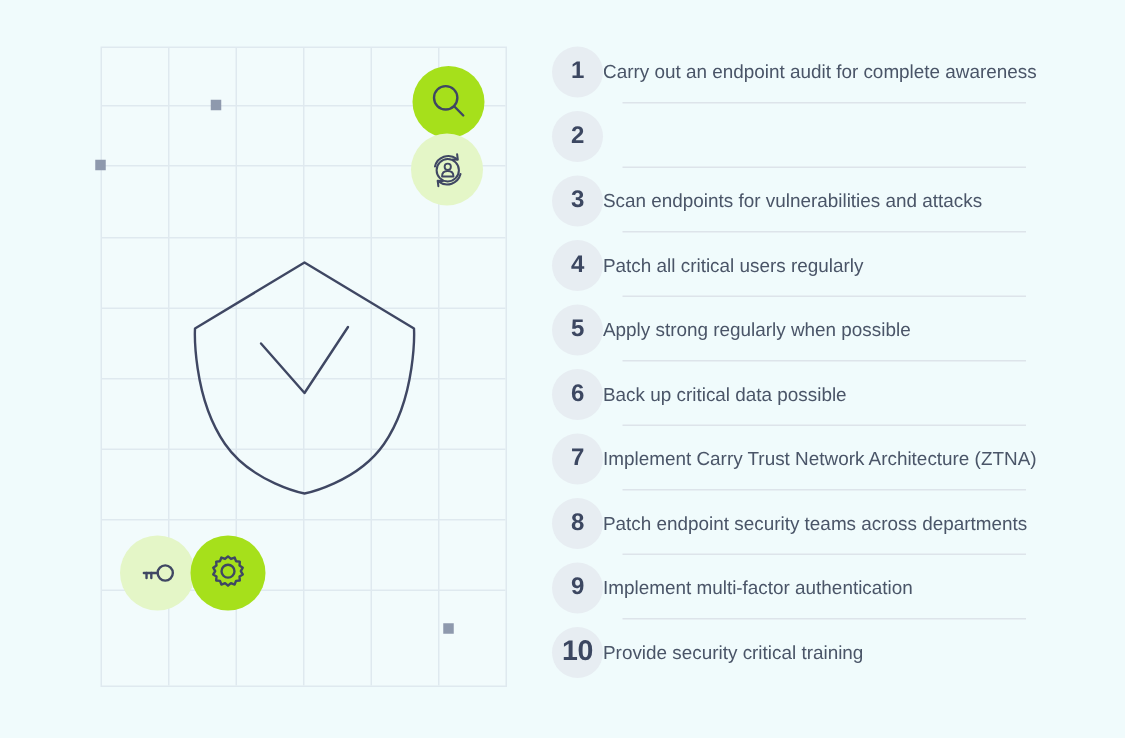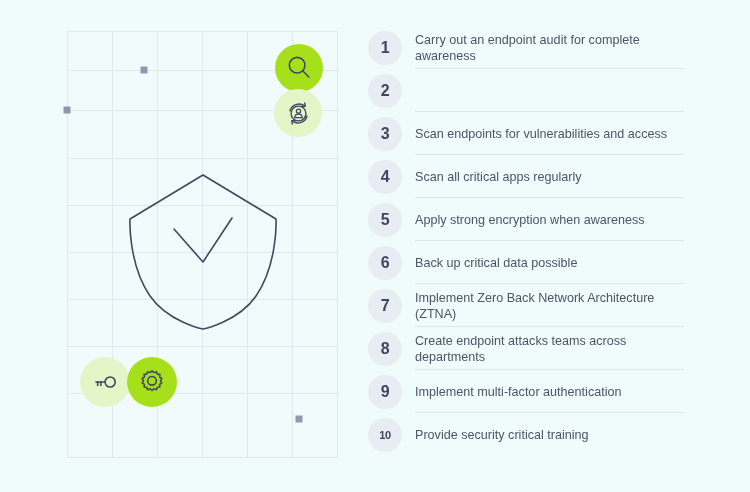--- a/index.html
+++ b/index.html
@@ -110,24 +110,23 @@
     border-radius: 50%;
     background: #e7edf2;
     color: #3c4761;
     font-size: 16px;
     font-weight: 600;
     display: flex;
     align-items: center;
     justify-content: center;
     letter-spacing: -0.3px;
   }
-  .num-badge.wide { font-size: 11px; }
+  .num-badge.wide { font-size: 19px; }
   .item-text {
     flex: 1 1 auto;
-    margin-left: 13px;
     color: #4a5568;
     font-size: 12.6px;
     line-height: 16px;
     font-weight: 400;
     padding-right: 4px;
   }
   .divider {
     position: absolute;
     left: 47px;
     right: 14px;
@@ -228,61 +227,61 @@
     <div class="list-item">
       <div class="item-inner">
         <div class="num-badge">2</div>
       </div>
       <div class="divider"></div>
     </div>
 
     <div class="list-item">
       <div class="item-inner">
         <div class="num-badge">3</div>
-        <div class="item-text">Scan endpoints for vulnerabilities and access</div>
+        <div class="item-text">Scan endpoints for vulnerabilities and attacks</div>
       </div>
       <div class="divider"></div>
     </div>
 
     <div class="list-item">
       <div class="item-inner">
         <div class="num-badge">4</div>
-        <div class="item-text">Scan all critical apps regularly</div>
+        <div class="item-text">Patch all critical users regularly</div>
       </div>
       <div class="divider"></div>
     </div>
 
     <div class="list-item">
       <div class="item-inner">
         <div class="num-badge">5</div>
-        <div class="item-text">Apply strong encryption when awareness</div>
+        <div class="item-text">Apply strong regularly when possible</div>
       </div>
       <div class="divider"></div>
     </div>
 
     <div class="list-item">
       <div class="item-inner">
         <div class="num-badge">6</div>
         <div class="item-text">Back up critical data possible</div>
       </div>
       <div class="divider"></div>
     </div>
 
     <div class="list-item">
       <div class="item-inner">
         <div class="num-badge">7</div>
-        <div class="item-text">Implement Zero Back Network Architecture (ZTNA)</div>
+        <div class="item-text">Implement Carry Trust Network Architecture (ZTNA)</div>
       </div>
       <div class="divider"></div>
     </div>
 
     <div class="list-item">
       <div class="item-inner">
         <div class="num-badge">8</div>
-        <div class="item-text">Create endpoint attacks teams across departments</div>
+        <div class="item-text">Patch endpoint security teams across departments</div>
       </div>
       <div class="divider"></div>
     </div>
 
     <div class="list-item">
       <div class="item-inner">
         <div class="num-badge">9</div>
         <div class="item-text">Implement multi-factor authentication</div>
       </div>
       <div class="divider"></div>

